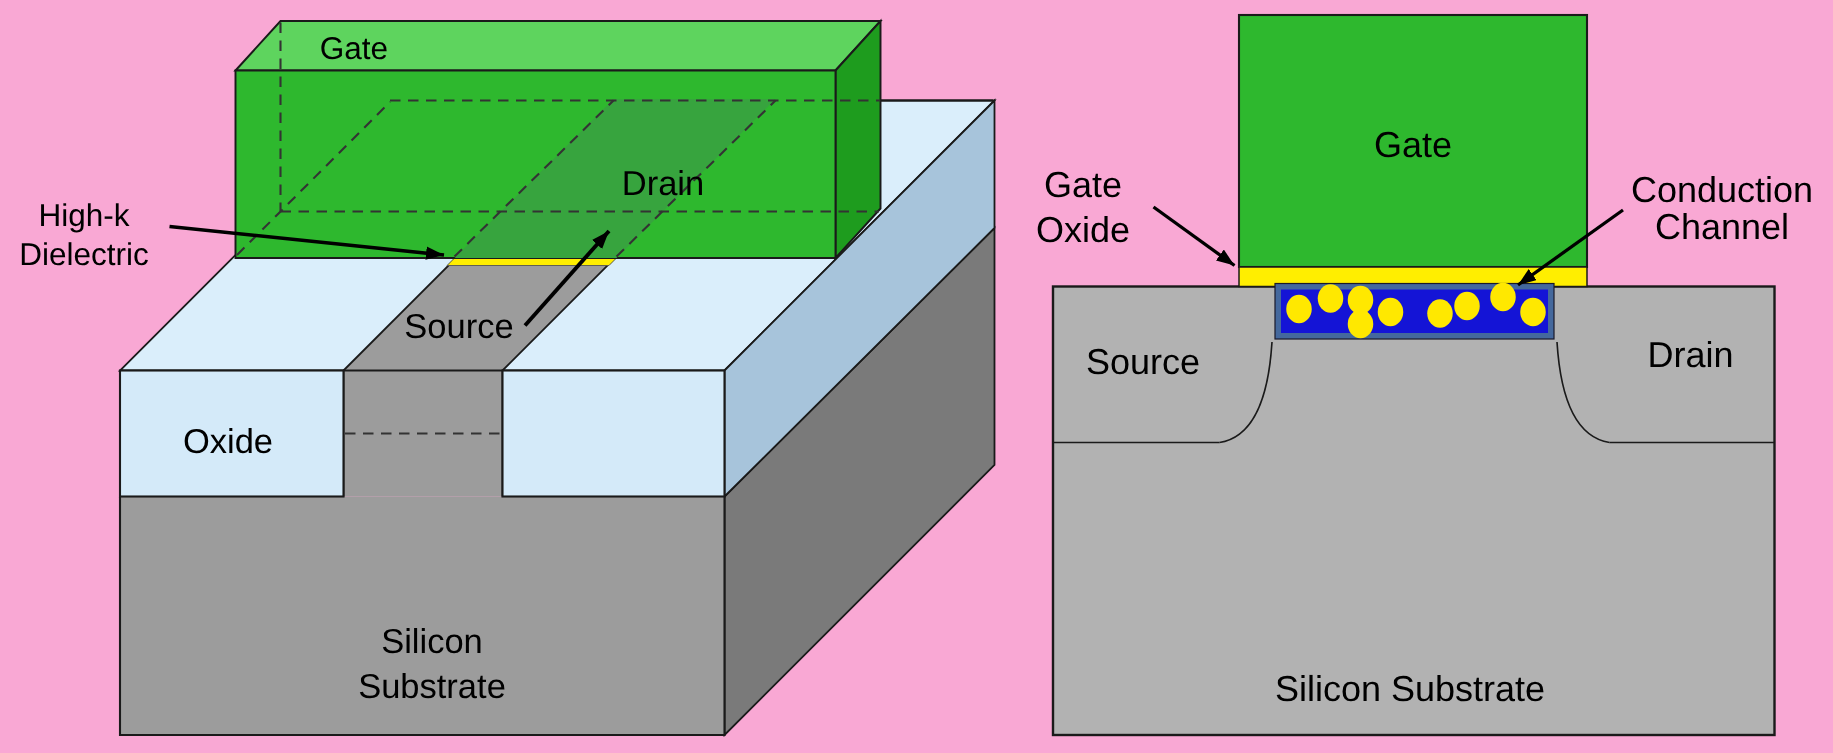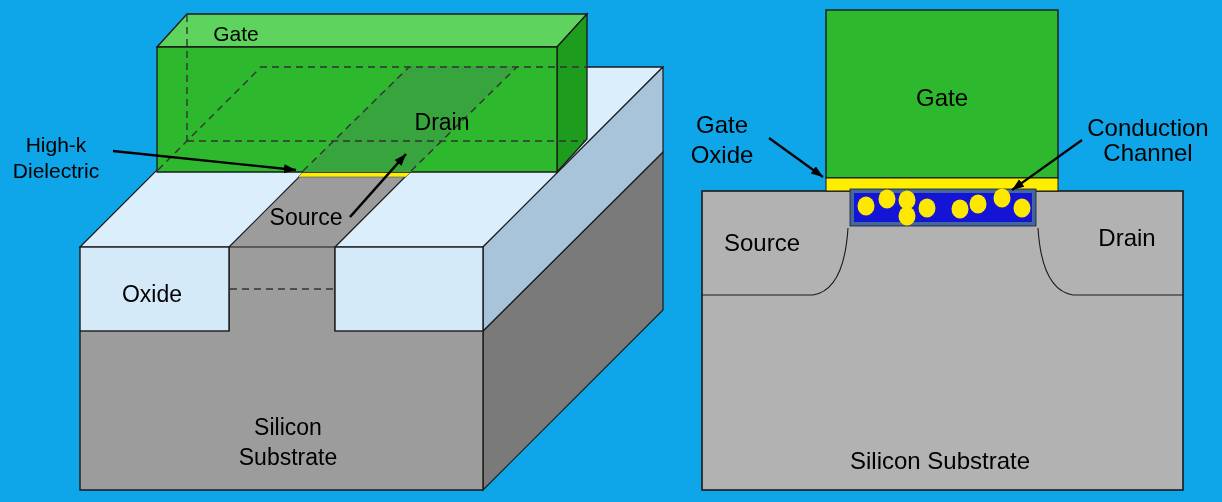--- a/index.html
+++ b/index.html
@@ -1,16 +1,16 @@
 <!DOCTYPE html>
 <html><head>
 <meta charset="utf-8">
 <style>
   html,body{margin:0;padding:0;background:#ffffff;}
-  .stage{width:1222px;height:502px;position:relative;background:#0ea5e9;overflow:hidden;}
+  .stage{width:1222px;height:502px;position:relative;background:#f9a8d4;overflow:hidden;}
   svg{display:block;}
   text{font-family:"Liberation Sans","DejaVu Sans",sans-serif;fill:#000;}
   .lbl21{font-size:21px;}
   .lbl23{font-size:23px;}
   .lbl24{font-size:24px;}
 </style>
 </head>
 <body>
 
 <div class="stage">

